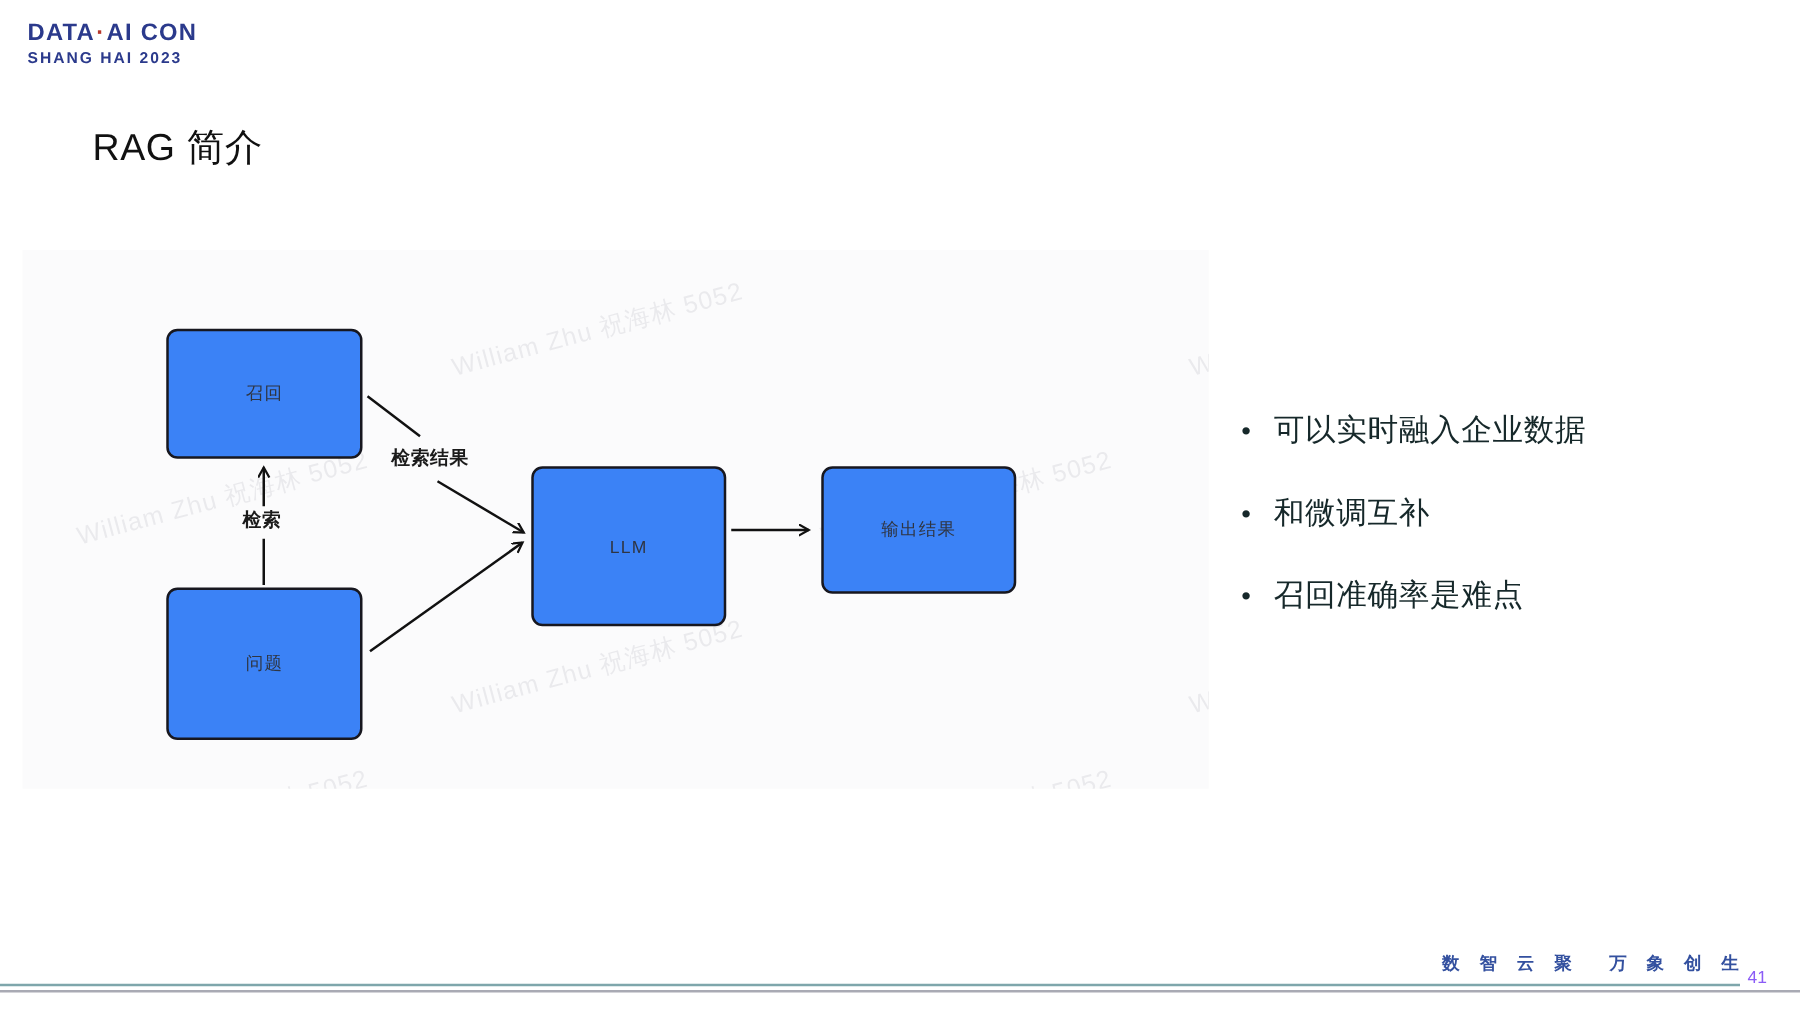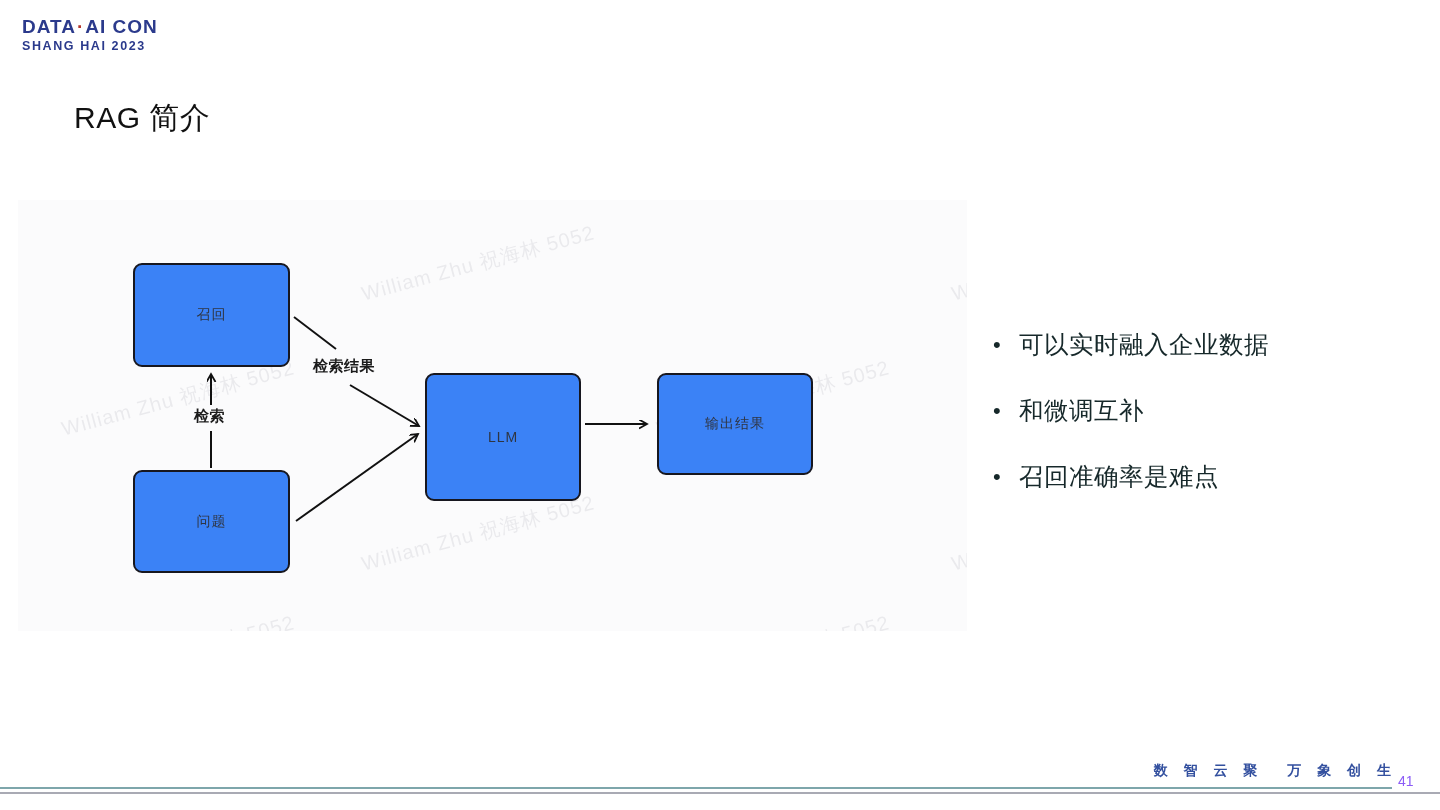--- a/index.html
+++ b/index.html
@@ -39,21 +39,21 @@
   .node {
     position: absolute;
     background: #3b82f6;
     border: 2px solid #17171f;
     border-radius: 9px;
     display: flex; align-items: center; justify-content: center;
     font-size: 14px; color: #2f3542; font-weight: 500;
     letter-spacing: 1px;
   }
   .node-recall   { left: 115px; top: 63px;  width: 157px; height: 104px; }
-  .node-question { left: 115px; top: 270px; width: 157px; height: 103px; }
+  .node-question { left: 115px; top: 270px; width: 157px; height: 122px; }
   .node-llm      { left: 407px; top: 173px; width: 156px; height: 128px; }
   .node-output   { left: 639px; top: 173px; width: 156px; height: 102px; }
 
   .edge-svg { position: absolute; left: 0; top: 0; width: 949px; height: 431px; }
 
   .edge-label {
     position: absolute; font-size: 15px; font-weight: 600; color: #1b1b1b;
     white-space: nowrap; letter-spacing: 0.5px;
   }
   .label-retrieval-result { left: 295px; top: 157px; }

